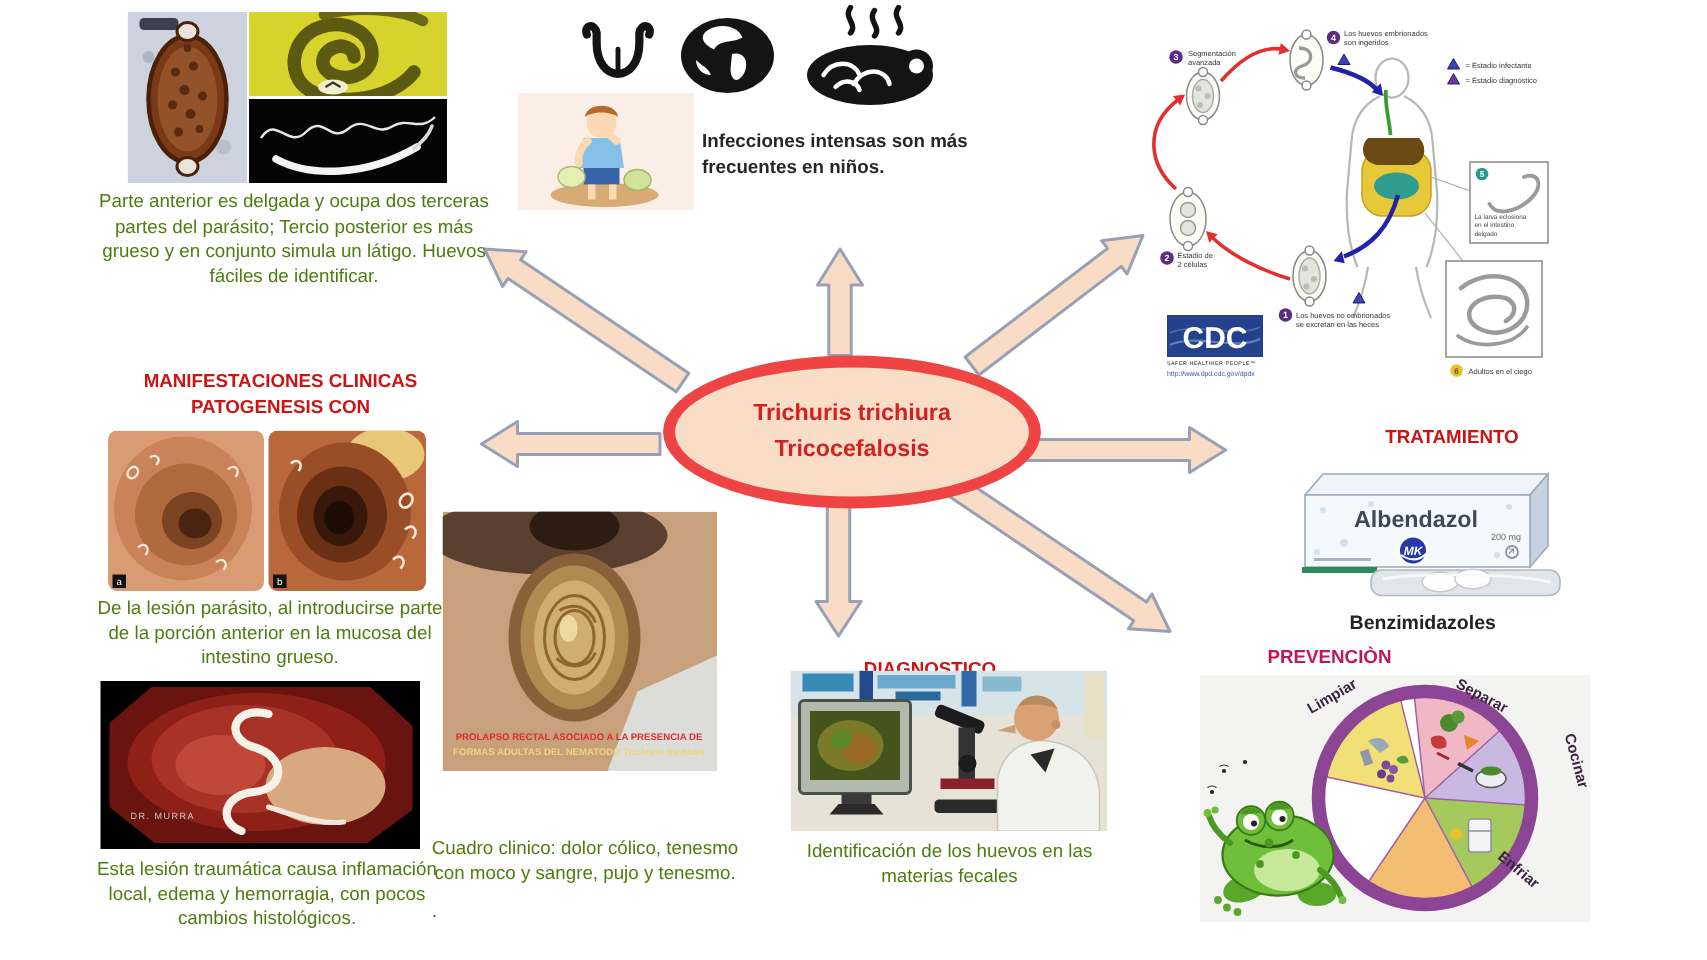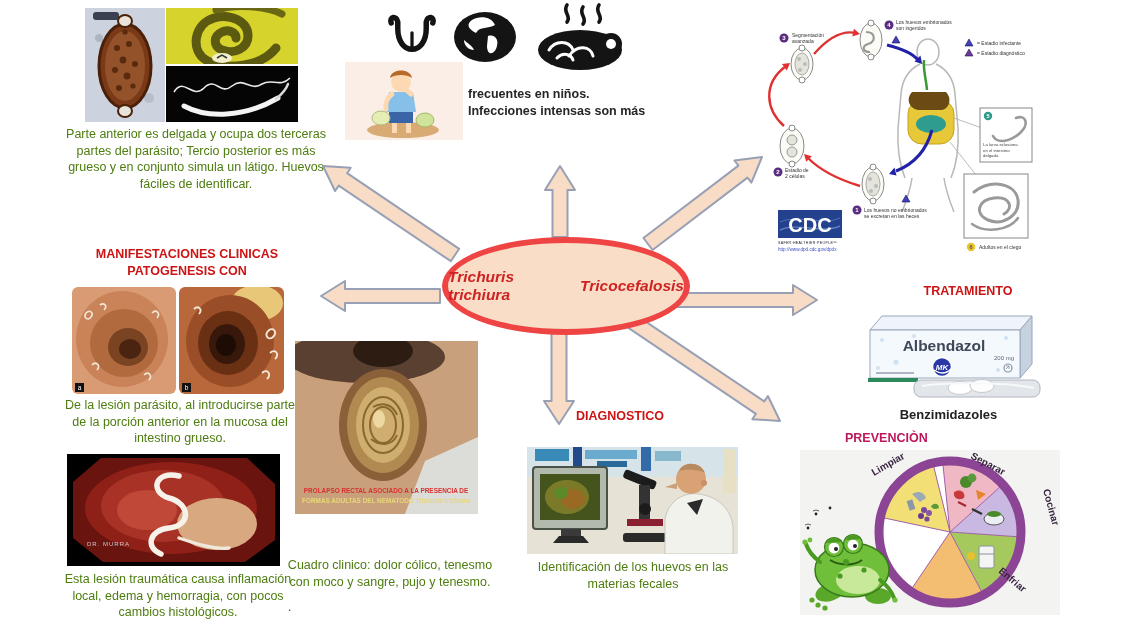--- a/index.html
+++ b/index.html
@@ -3,22 +3,22 @@
 <meta charset="utf-8">
 <style>
   html,body{margin:0;padding:0;background:#fff;}
   .canvas{position:relative;width:1138px;height:640px;background:#ffffff;overflow:hidden;
           font-family:"Liberation Sans",sans-serif;}
   .abs{position:absolute;}
   .cap{font-size:12.5px;font-weight:400;color:#4d7c0f;line-height:1.32;text-align:center;}
   .red-head{color:#cc1414;font-weight:800;font-size:12.5px;text-align:center;line-height:1.35;}
   svg text{font-family:"Liberation Sans",sans-serif;}
   .oval{position:absolute;left:442px;top:237px;width:236px;height:86px;border-radius:50%;
-        background:#f9ddc6;border:6px solid #ef4444;display:flex;
-        justify-content:center;align-items:center;gap:6px;z-index:3;font-style:italic;}
+        background:#f9ddc6;border:8px solid #ef4444;display:flex;flex-direction:column;
+        justify-content:center;align-items:center;gap:6px;z-index:3;}
   .oval div{color:#cf2222;font-weight:800;font-size:15.5px;}
   .photo{position:absolute;overflow:hidden;}
   .lc-label{font-size:5px;fill:#333;}
   .lc-label-b{font-size:4.3px;fill:#444;}
 </style>
 </head>
 <body>
 
 <div class="canvas">
 
@@ -118,22 +118,22 @@
       <path d="M47,32 C42,36 40,42 41,47" stroke="#fcd9b2" stroke-width="5" fill="none" stroke-linecap="round"></path>
       <path d="M66,32 C62,28 58,26 55,25" stroke="#fcd9b2" stroke-width="5" fill="none" stroke-linecap="round"></path>
       <rect x="44" y="50" width="24" height="11" fill="#3a64a8"></rect>
       <rect x="47" y="61" width="5" height="10" fill="#fcd9b2"></rect>
         <rect x="61" y="61" width="5" height="10" fill="#fcd9b2"></rect>
       <ellipse cx="36" cy="56" rx="9" ry="7" fill="#e3edb4" stroke="#b0bc7a"></ellipse>
       <ellipse cx="80" cy="58" rx="9" ry="7" fill="#cfe49a" stroke="#a4b86a"></ellipse>
     </svg>
   </div>
   <div class="abs" style="left:468px;top:86px;width:180px;z-index:2;font-size:12.5px;color:#262626;line-height:1.35;">
+    <div style="font-weight:600;">Infecciones intensas son más</div>
     <div style="font-weight:800;">frecuentes en niños.</div>
-    <div style="font-weight:600;">Infecciones intensas son más</div>
   </div>
 
   <div class="abs" style="left:756px;top:0;width:382px;height:258px;z-index:2;">
     <svg width="382" height="258" viewBox="0 0 382 258">
 
       <g stroke="#b8b8b8" stroke-width="1.5" fill="none">
         <ellipse cx="172" cy="52" rx="11" ry="13"></ellipse>
         <path d="M164,64 C152,70 146,80 145,94 L142,128 C141,150 144,166 149,178"></path>
         <path d="M180,64 C192,70 198,80 199,94 L202,128 C203,150 200,166 195,178"></path>
         <path d="M156,178 C154,192 150,202 146,212"></path>
@@ -333,21 +333,21 @@
         <path d="M76,98 C86,106 98,104 102,94"></path>
       </g>
       <ellipse cx="84" cy="78" rx="6" ry="9" fill="#ecd8a0"></ellipse>
       <text x="91" y="152" font-size="6.4" font-weight="bold" fill="#d83030" text-anchor="middle">PROLAPSO RECTAL ASOCIADO A LA PRESENCIA DE</text>
       <text x="91" y="162" font-size="6.4" font-weight="bold" fill="#e8d878" text-anchor="middle">FORMAS ADULTAS DEL NEMATODO Trichuris trichiura</text>
     </svg>
   </div>
   <div class="abs cap" style="left:280px;top:557px;width:220px;z-index:2;">Cuadro clinico: dolor cólico, tenesmo con moco y sangre, pujo y tenesmo.</div>
   <div class="abs" style="left:288px;top:600px;font-size:12px;color:#444;z-index:2;">.</div>
 
-  <div class="abs red-head" style="left:544px;top:408px;width:152px;z-index:2;">DIAGNOSTICO</div>
+  <div class="abs red-head" style="left:544px;top:438px;width:152px;z-index:2;">DIAGNOSTICO</div>
   <div class="photo" style="left:527px;top:447px;width:211px;height:107px;z-index:2;">
     <svg width="211" height="107" viewBox="0 0 211 107">
       <rect width="211" height="107" fill="#e6e2d6"></rect>
       <rect x="0" y="0" width="211" height="30" fill="#d6e4ea"></rect>
       <g>
         <rect x="8" y="2" width="34" height="12" fill="#3a8ab8"></rect>
         <rect x="46" y="0" width="9" height="26" fill="#224a8a"></rect>
         <rect x="58" y="3" width="52" height="9" fill="#6aaacc"></rect>
         <rect x="70" y="14" width="30" height="6" fill="#2a6a9a"></rect>
         <rect x="114" y="0" width="10" height="24" fill="#336aaa"></rect>

